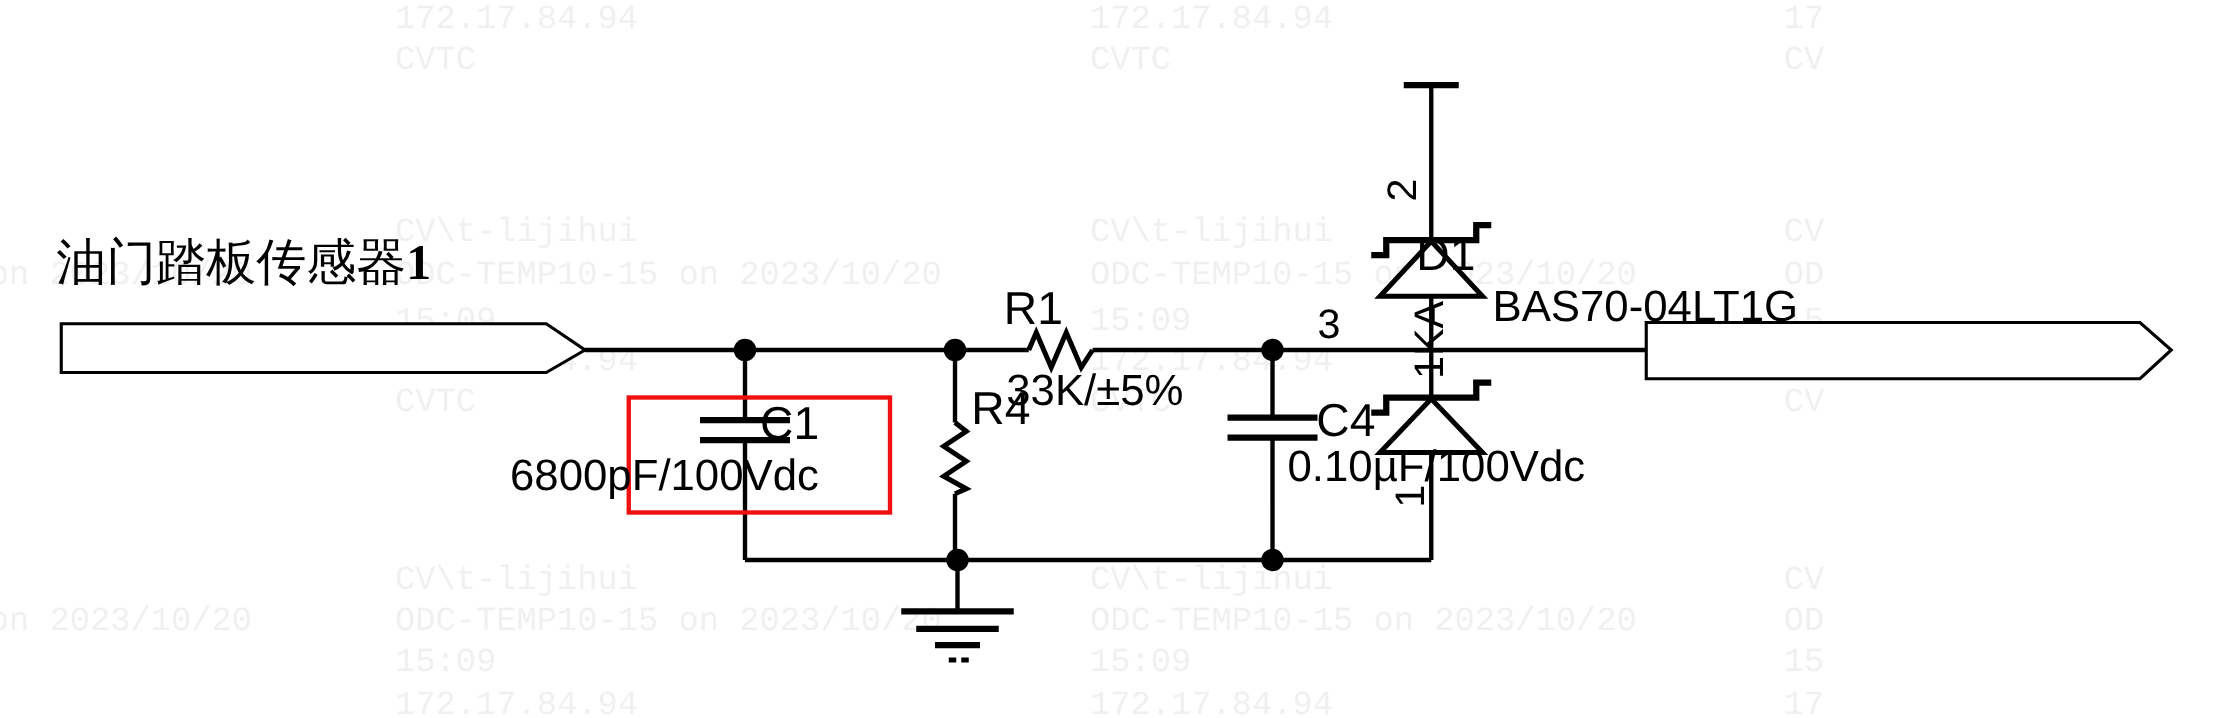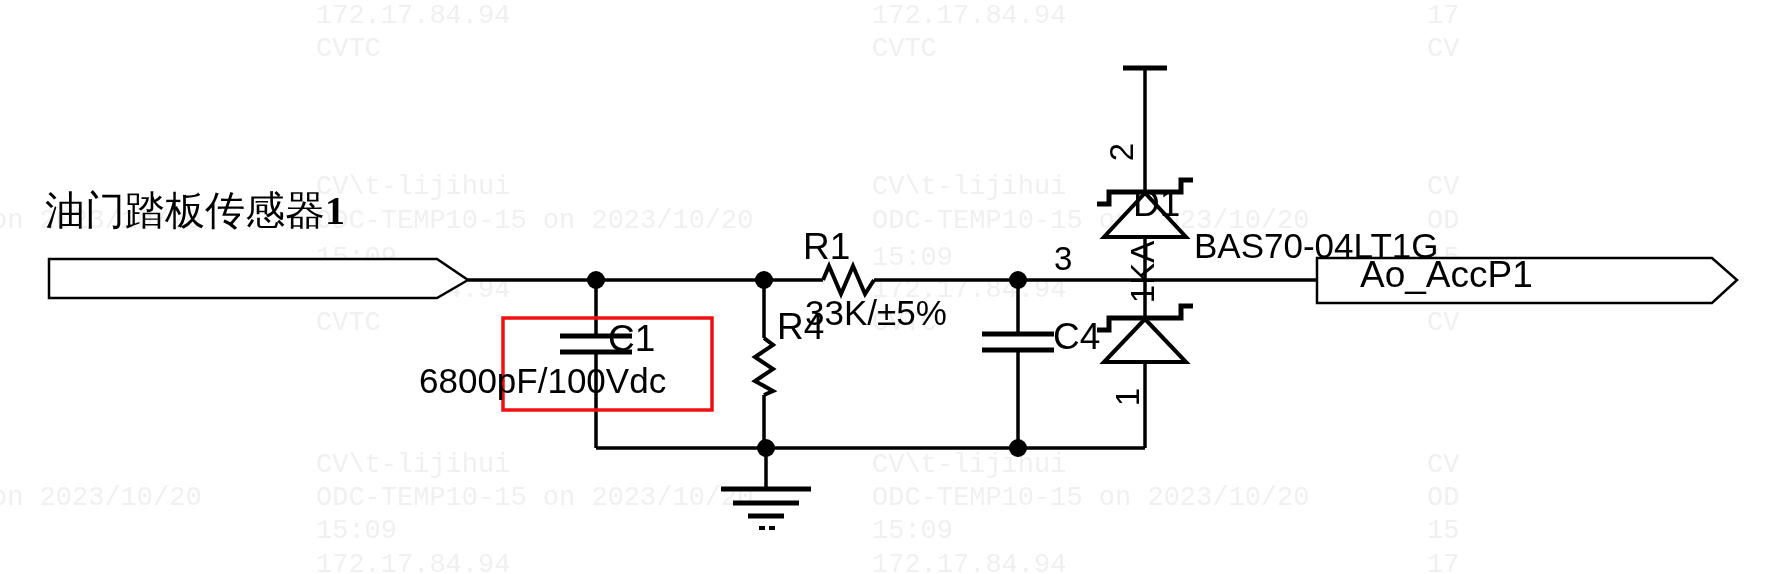--- a/index.html
+++ b/index.html
@@ -135,31 +135,31 @@
 
     <polygon points="49,259 437,259 468,280 437,298 49,298" fill="#fff" stroke="#000" stroke-width="2.5"></polygon>
     <polygon points="1317,258 1712,258 1737,280 1712,303 1317,303" fill="#fff" stroke="#000" stroke-width="2.5"></polygon>
 
     <rect id="hl-rect" x="503" y="318" width="209" height="92" fill="none" stroke="#f01010" stroke-width="3.5"></rect>
   </svg>
 
   <div class="labels">
     <div class="lbl title" style="left:45px; top:187px;"><span>油门踏板传感器</span><b>1</b></div>
 
-    <div class="lbl net" style="left:1360px;top:256px;">Ao_AccP1</div>
 
     <div class="lbl ref" style="left:803px; top:228px;">R1</div>
     <div class="lbl val" style="left:805px; top:295px;">33K/±5%</div>
 
     <div class="lbl ref" style="left:777px; top:308px;">R4</div>
 
     <div class="lbl ref" style="left:608px; top:320px;">C1</div>
-    <div class="lbl val" style="left:419px; top:363px;">6800pF/100Vdc</div>
+    <div class="lbl val" style="left:408px; top:363px;">6800pF/100Vdc</div>
 
     <div class="lbl ref" style="left:1053px;top:318px;">C4</div>
+    <div class="lbl val" style="left:1030px;top:356px;">0.10µF/100Vdc</div>
 
     <div class="lbl ref" style="left:1133px;top:185px;">D1</div>
     <div class="lbl val" style="left:1194px;top:228px;">BAS70-04LT1G</div>
 
     <div class="lbl pin" style="left:1054px;top:242px;">3</div>
     <div class="lbl pin rot" style="left:1099px;top:135px;width:44px;height:34px;">2</div>
     <div class="lbl pin rot" style="left:1105px;top:380px;width:44px;height:34px;">1</div>
     <div class="lbl pin rot" style="left:1107px;top:255px;width:70px;height:34px;">1KA</div>
   </div>
 </div>

